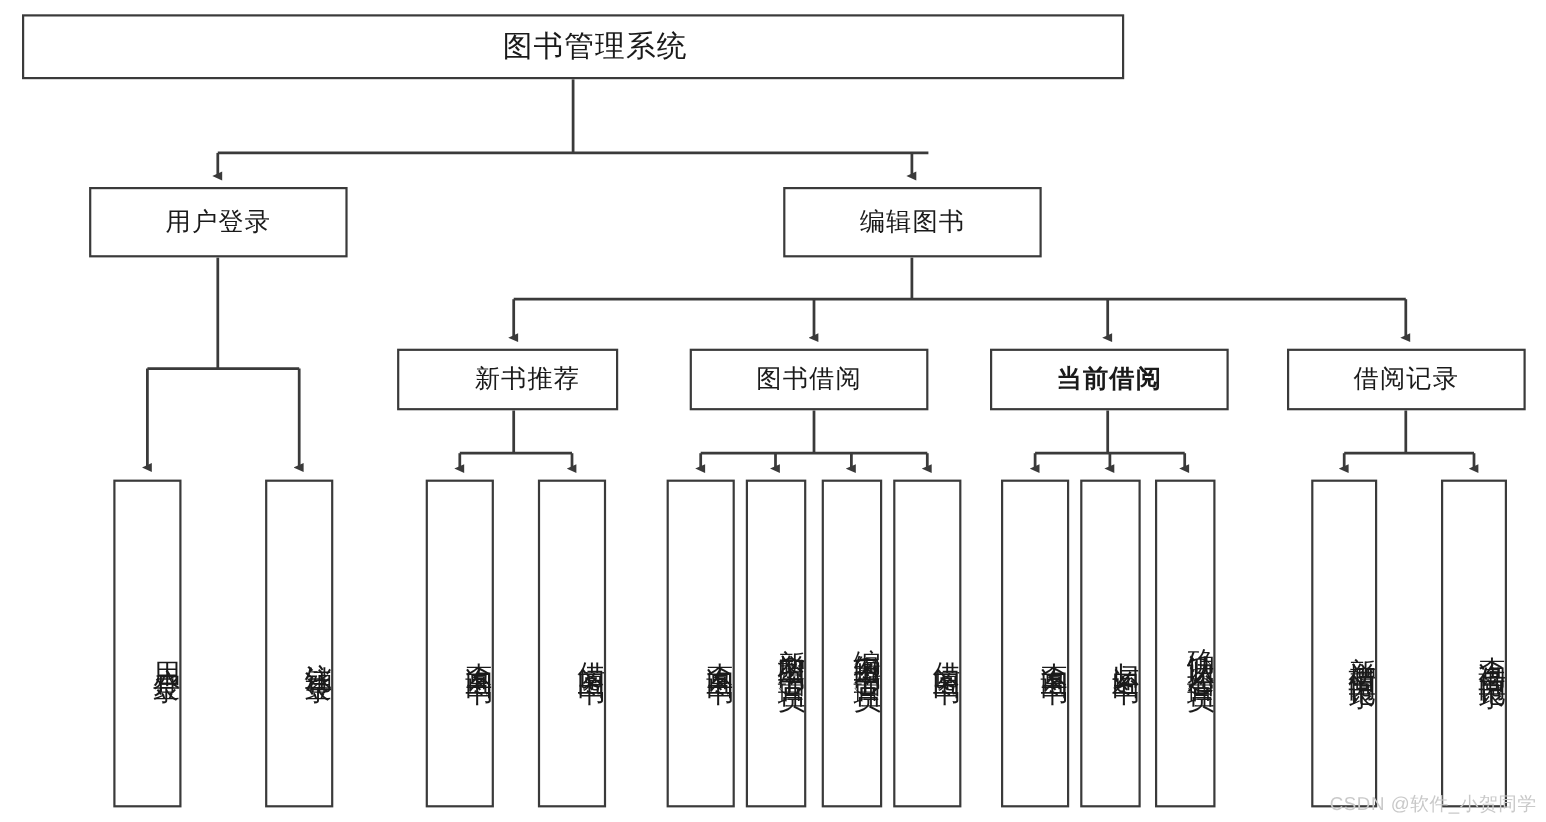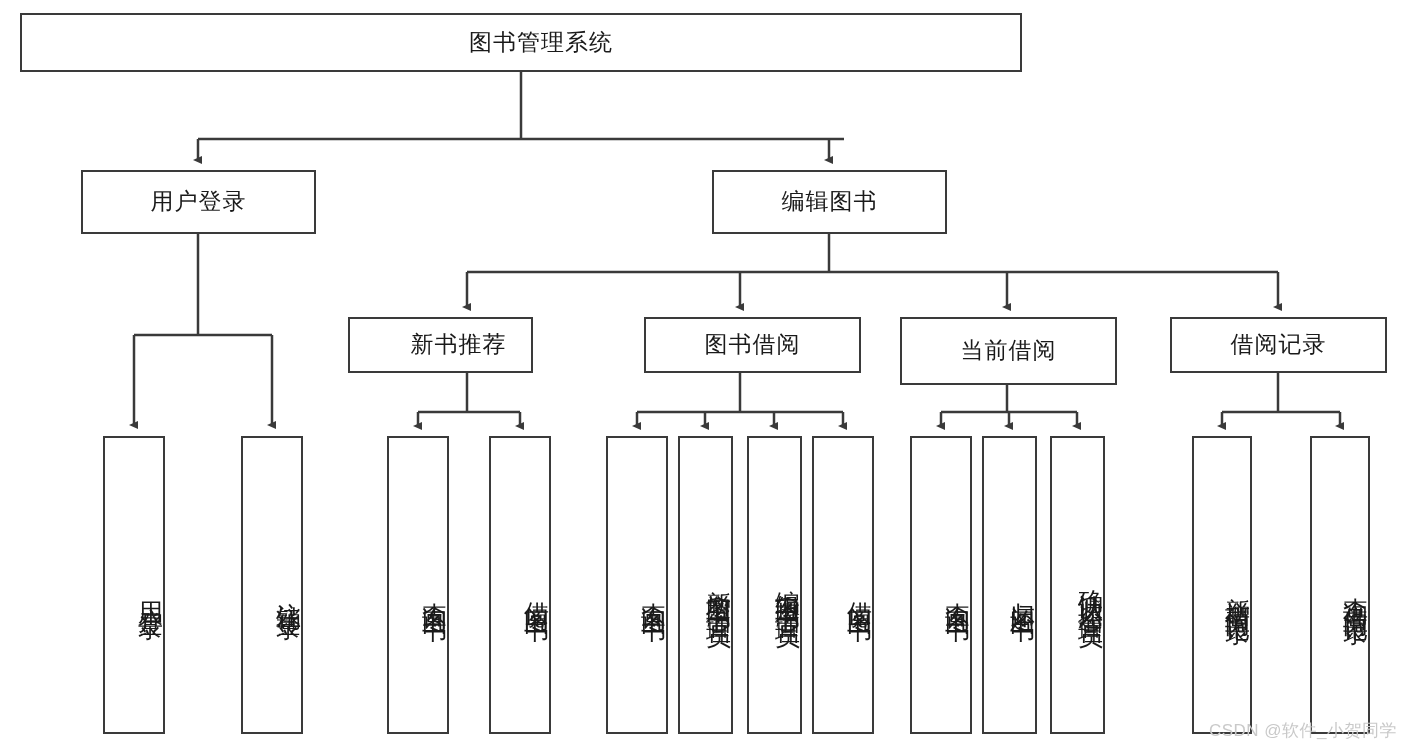--- a/index.html
+++ b/index.html
@@ -35,21 +35,21 @@
     justify-content: center;
     color: #1a1a1a;
   }
   .node-h {
     font-size: 23px;
     letter-spacing: 1px;
     line-height: 1.2;
     white-space: nowrap;
   }
   .node-root {
-    font-size: 23px;
+    font-size: 27px;
     padding-left: 40px;
   }
   .node-v {
     writing-mode: vertical-rl;
     text-orientation: upright;
     font-size: 25px;
     letter-spacing: 5px;
     line-height: 1;
     align-items: flex-start;
     justify-content: center;
@@ -130,27 +130,27 @@
     <span>图书管理系统</span>
   </div>
 
   <div class="node node-h" style="left:81px; top:170px; width:235px; height:64px;">
     <span>用户登录</span>
   </div>
   <div class="node node-h" style="left:712px; top:170px; width:235px; height:64px;">
     <span>编辑图书</span>
   </div>
 
-  <div class="node node-h" style="left:348px; top:317px; width:185px; height:56px;padding-left:36px;">
+  <div class="node node-h" style="left:361px; top:317px; width:201px; height:56px;padding-left:36px;">
     <span>新书推荐</span>
   </div>
-  <div class="node node-h" style="left:644px; top:317px; width:217px; height:56px;">
+  <div class="node node-h" style="left:627px; top:317px; width:217px; height:56px;">
     <span>图书借阅</span>
   </div>
-  <div class="node node-h" style="left:900px; top:317px; width:217px; height:68px;">
+  <div class="node node-h" style="left:900px; top:317px; width:217px; height:56px;font-weight:bold;">
     <span>当前借阅</span>
   </div>
   <div class="node node-h" style="left:1170px; top:317px; width:217px; height:56px;font-family:Liberation Serif, serif;">
     <span>借阅记录</span>
   </div>
 
   <div class="node node-v" style="left:103px; top:436px; width:62px; height:298px;">
     <span>用户登录</span>
   </div>
   <div class="node node-v" style="left:241px; top:436px; width:62px; height:298px;">

